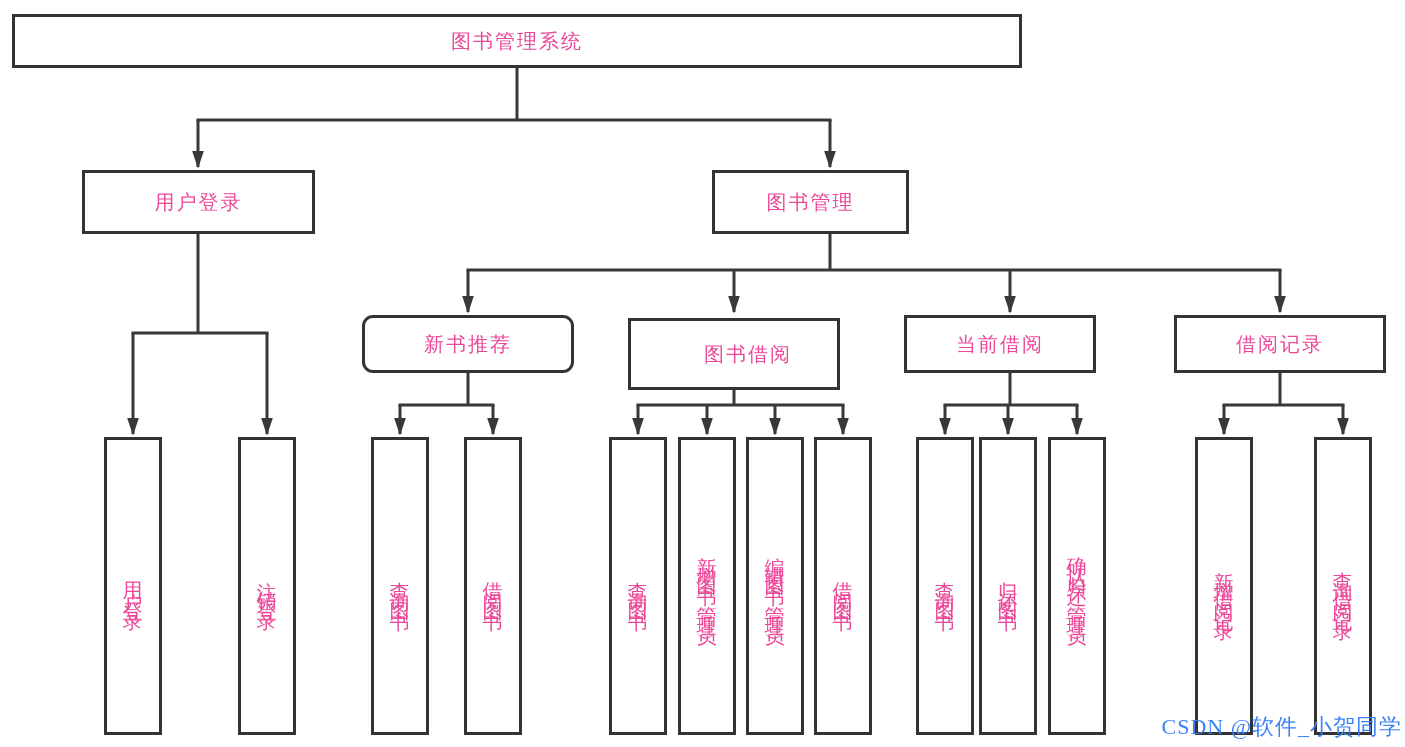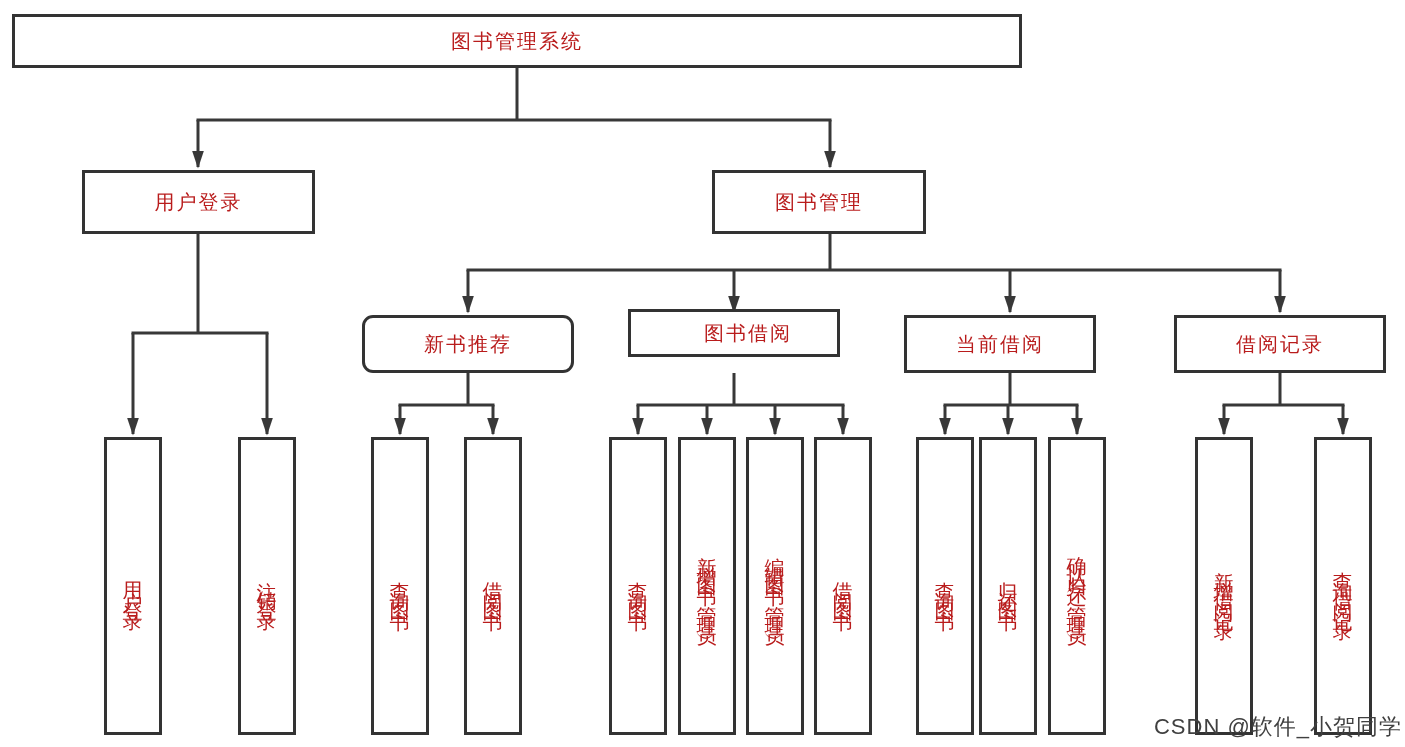--- a/index.html
+++ b/index.html
@@ -9,45 +9,46 @@
     background:#ffffff;
     font-family:"Liberation Sans", sans-serif;
     overflow:hidden;
   }
   #wires{position:absolute;left:0;top:0;width:1405px;height:747px;}
   .node{
     position:absolute;
     box-sizing:border-box;
     background:#ffffff;
     border:3px solid #333333;
-    color:#b91c1c;
+    color:#ec4899;
     display:flex;
     align-items:center;
     justify-content:center;
     font-size:20px;
     letter-spacing:2px;
     white-space:nowrap;
     z-index:2;
   }
   .leaf{
     writing-mode:vertical-rl;
     text-orientation:mixed;
     letter-spacing:10px;
     font-size:20px;
     line-height:1;
     padding:8px 0;
   }
   #watermark{
     position:absolute;
     right:3px;
     bottom:5px;
-    color:#404040;
+    color:#3b82f6;
     font-size:22px;
     letter-spacing:1px;
     z-index:3;
+    font-family:Liberation Serif, serif;
   }
 </style>
 </head>
 <body>
 
 <div id="canvas">
 
   <svg id="wires" width="1405" height="747" viewBox="0 0 1405 747" xmlns="http://www.w3.org/2000/svg">
     <defs>
       <marker id="arw" viewBox="0 0 12 8" refX="11" refY="4" markerWidth="6" markerHeight="4" orient="auto" markerUnits="strokeWidth">
@@ -101,24 +102,24 @@
         <path d="M1280,373 V405 M1222.5,405 H1344.5"></path>
         <path d="M1224,405 V434" marker-end="url(#arw)"></path>
         <path d="M1343,405 V434" marker-end="url(#arw)"></path>
       </g>
     </g>
   </svg>
 
   <div class="node" style="left:12px;top:14px;width:1010px;height:54px;">图书管理系统</div>
 
   <div class="node" style="left:82px;top:170px;width:233px;height:64px;">用户登录</div>
-  <div class="node" style="left:712px;top:170px;width:214px;height:64px;">图书管理</div>
+  <div class="node" style="left:712px;top:170px;width:197px;height:64px;">图书管理</div>
 
   <div class="node" style="left:362px;top:315px;width:212px;height:58px;border-radius:11px;">新书推荐</div>
-  <div class="node" style="left:628px;top:309px;width:212px;height:48px;padding-left:28px;">图书借阅</div>
+  <div class="node" style="left:628px;top:318px;width:212px;height:72px;padding-left:28px;">图书借阅</div>
   <div class="node" style="left:904px;top:315px;width:192px;height:58px;">当前借阅</div>
   <div class="node" style="left:1174px;top:315px;width:212px;height:58px;">借阅记录</div>
 
   <div class="node leaf" style="left:104px;top:437px;width:58px;height:298px;">用户登录</div>
   <div class="node leaf" style="left:238px;top:437px;width:58px;height:298px;">注销登录</div>
 
   <div class="node leaf" style="left:371px;top:437px;width:58px;height:298px;">查询图书</div>
   <div class="node leaf" style="left:464px;top:437px;width:58px;height:298px;">借阅图书</div>
 
   <div class="node leaf" style="left:609px;top:437px;width:58px;height:298px;">查询图书</div>

